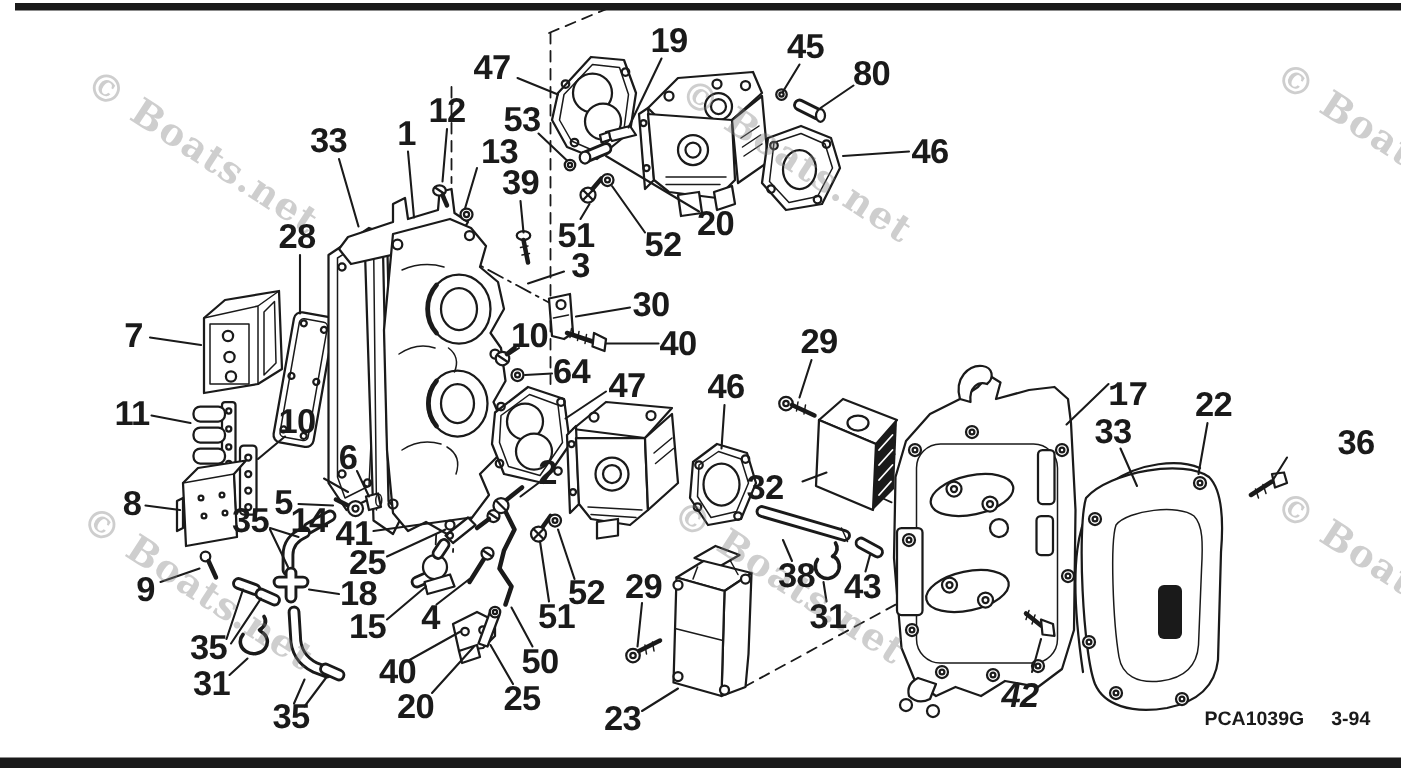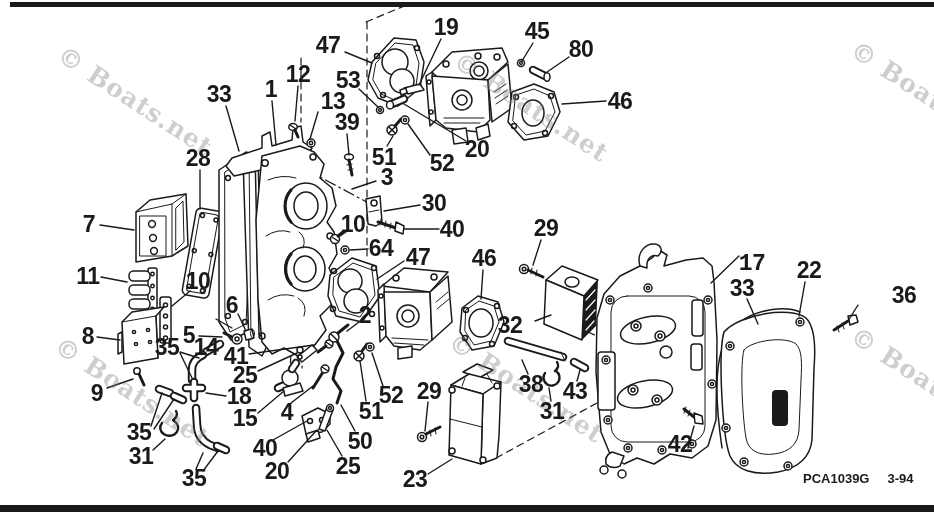--- a/index.html
+++ b/index.html
@@ -610,21 +610,21 @@
       <div class="callout" style="left: 194px; top: 478px;">35</div>
       <div class="callout" style="left: 360px; top: 441px;">50</div>
       <div class="callout" style="left: 348px; top: 466px;">25</div>
       <div class="callout" style="left: 371px; top: 411px;">51</div>
       <div class="callout" style="left: 391px; top: 395px;">52</div>
       <div class="callout" style="left: 429px; top: 391px;">29</div>
       <div class="callout" style="left: 415px; top: 479px;">23</div>
       <div class="callout" style="left: 531px; top: 384px;">38</div>
       <div class="callout" style="left: 552px; top: 411px;">31</div>
       <div class="callout" style="left: 575px; top: 391px;">43</div>
-      <div class="callout" style="left: 680px; top: 444px;">42</div>
+      <div class="callout" style="left: 680px; top: 464px; font-style: italic;">42</div>
       <div class="callout" style="left: 365px; top: 315px;">2</div>
     </div>
 
 <div class="footer">
   <span>PCA1039G</span>
   <span>3-94</span>
 </div>
 </div>
 
 </body></html>

